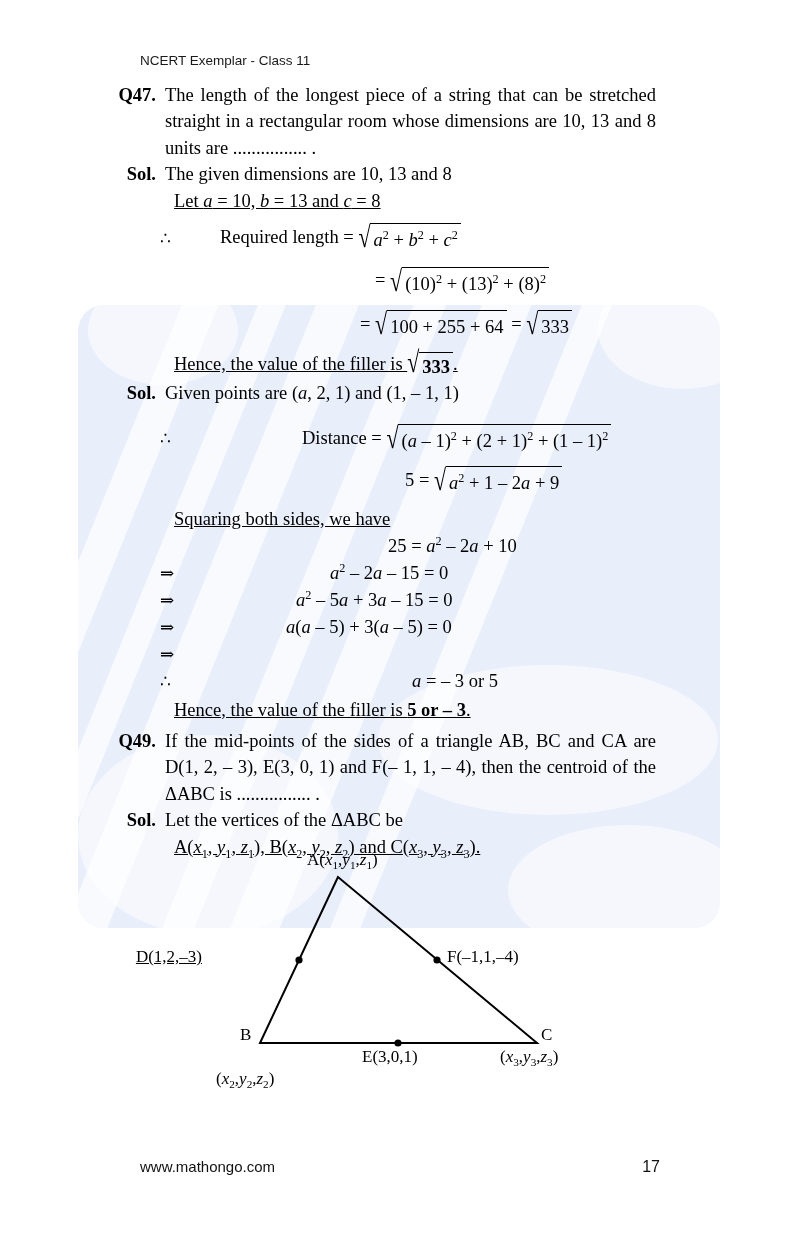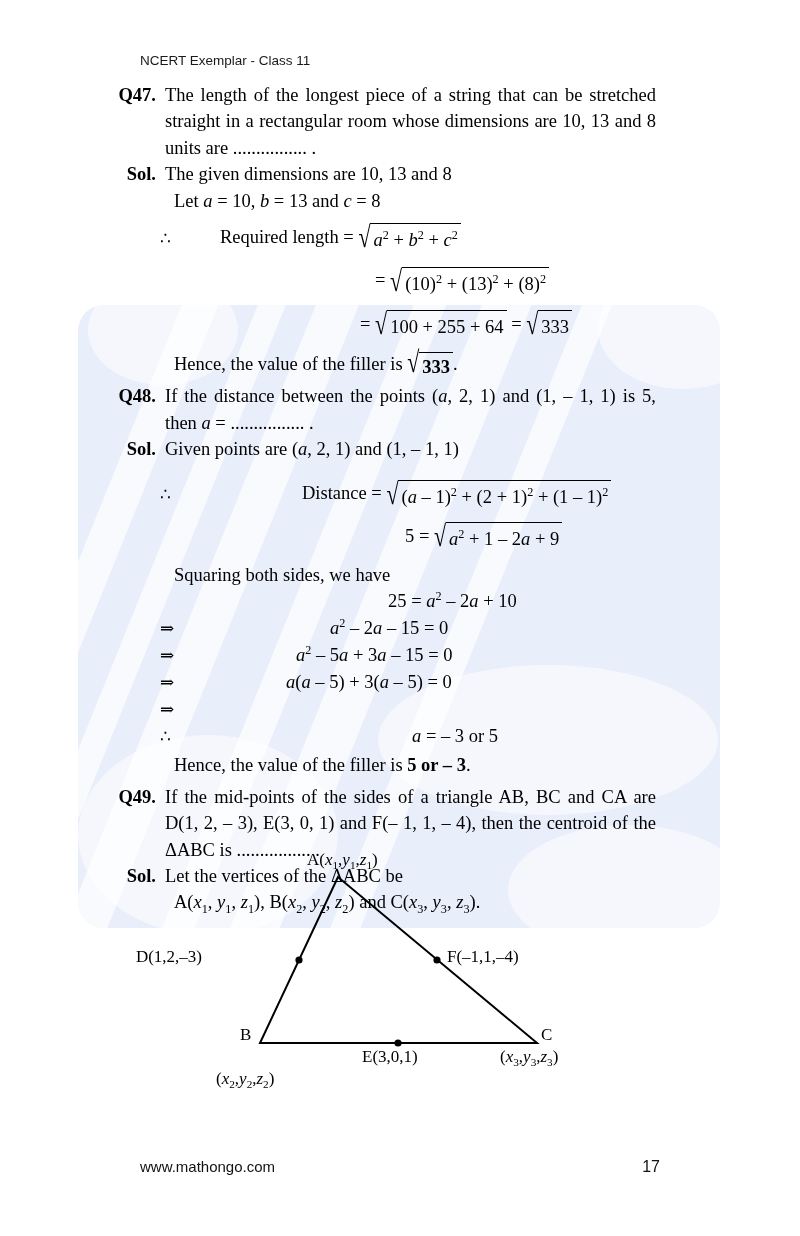--- a/index.html
+++ b/index.html
@@ -107,20 +107,21 @@
   .txt { flex: 1; max-width: 545px; }
   .just {
     text-align: justify;
     text-align-last: left;
   }
   .indent {
     margin-left: 174px;
     max-width: 545px;
     font-size: 18.5px;
     line-height: 26.4px;
+    text-decoration: underline;
   }
   i, .it { font-style: italic; }
   sup {
     font-size: 0.66em;
     vertical-align: super;
     line-height: 0;
   }
   sub {
     font-size: 0.66em;
     vertical-align: sub;
@@ -277,27 +278,20 @@
       </div>
 
       <div class="indent" style="margin-top:9px">
         Hence, the value of the filler is
         <span class="rad b">
             <span class="sign">√</span>
             <span class="under">333</span>
           </span>.
       </div>
 
-      <div class="row" style="margin-top:3px">
-        <div class="tag">Q48.</div>
-        <div class="txt just">
-          If the distance between the points (<i>a</i>, 2, 1) and (1, – 1, 1) is 5,
-          then <i>a</i> = ................ .
-        </div>
-      </div>
 
       <div class="row">
         <div class="tag">Sol.</div>
         <div class="txt">
           Given points are (<i>a</i>, 2, 1) and (1, – 1, 1)
         </div>
       </div>
 
       <div class="mrow" style="margin-top:16px">
         <div class="sym">∴</div>
@@ -387,21 +381,21 @@
         <polygon points="198,30 120,196 397,196" fill="none" stroke="#000000" stroke-width="2"></polygon>
         <circle cx="159" cy="113" r="3.6" fill="#000"></circle>
         <circle cx="297" cy="113" r="3.6" fill="#000"></circle>
         <circle cx="258" cy="196" r="3.6" fill="#000"></circle>
       </svg>
 
       <div class="dlbl" style="left:167px; top:3px;">
         A(<i>x</i><sub>1</sub>,<i>y</i><sub>1</sub>,<i>z</i><sub>1</sub>)
       </div>
 
-      <div class="dlbl" style="left:62px; top:100px; transform:translateX(-100%);">D(1,2,–3)</div>
+      <div class="dlbl" style="left:62px; top:100px; transform:translateX(-100%);text-decoration:underline;">D(1,2,–3)</div>
 
       <div class="dlbl" style="left:307px; top:100px;">F(–1,1,–4)</div>
 
       <div class="dlbl" style="left:100px; top:178px;">B</div>
 
       <div class="dlbl" style="left:76px; top:200px;margin-top:22px;">
         (<i>x</i><sub>2</sub>,<i>y</i><sub>2</sub>,<i>z</i><sub>2</sub>)
       </div>
 
       <div class="dlbl" style="left:222px; top:200px;">E(3,0,1)</div>

